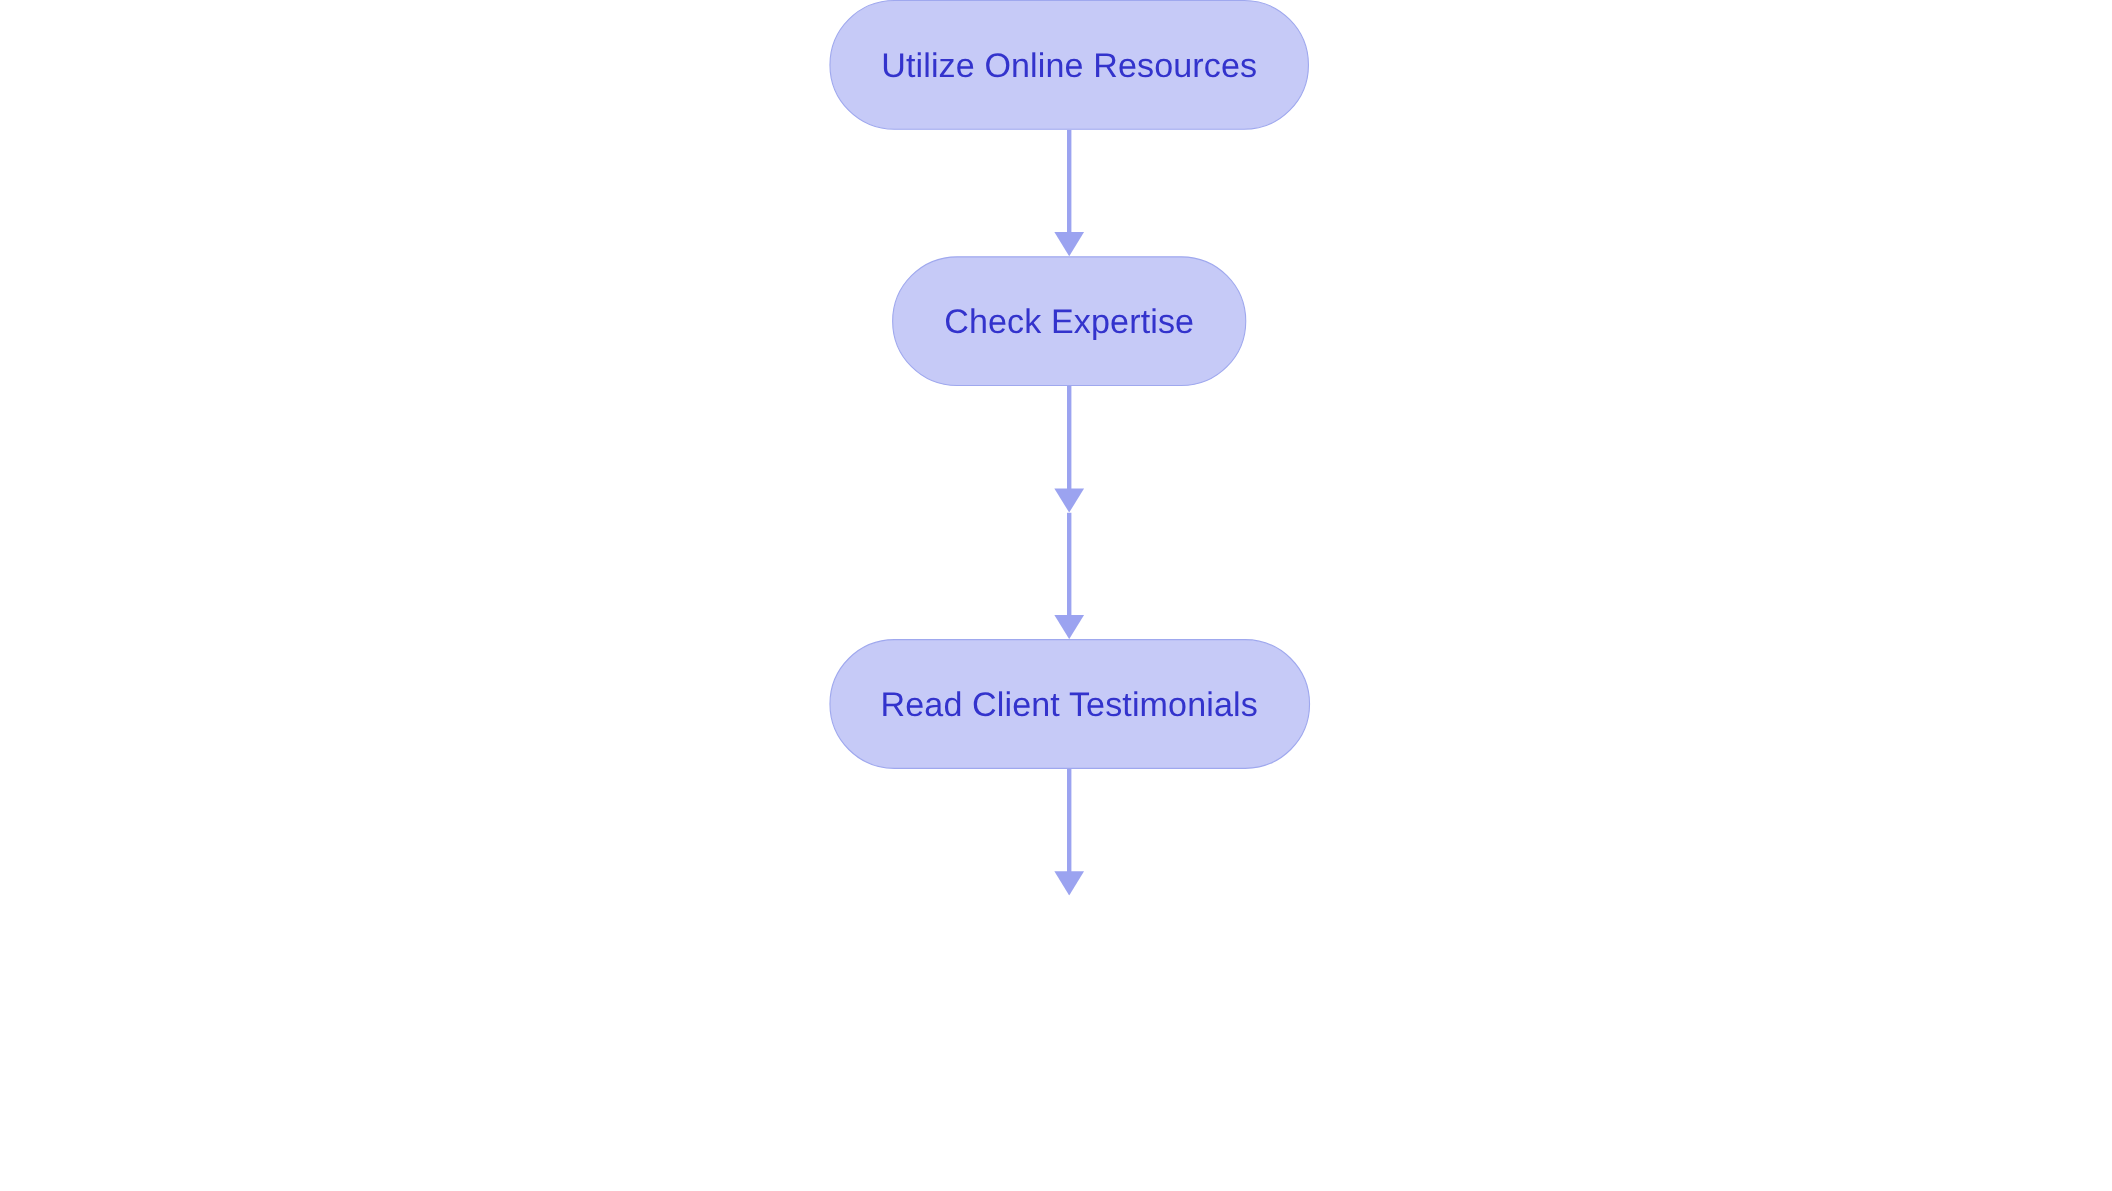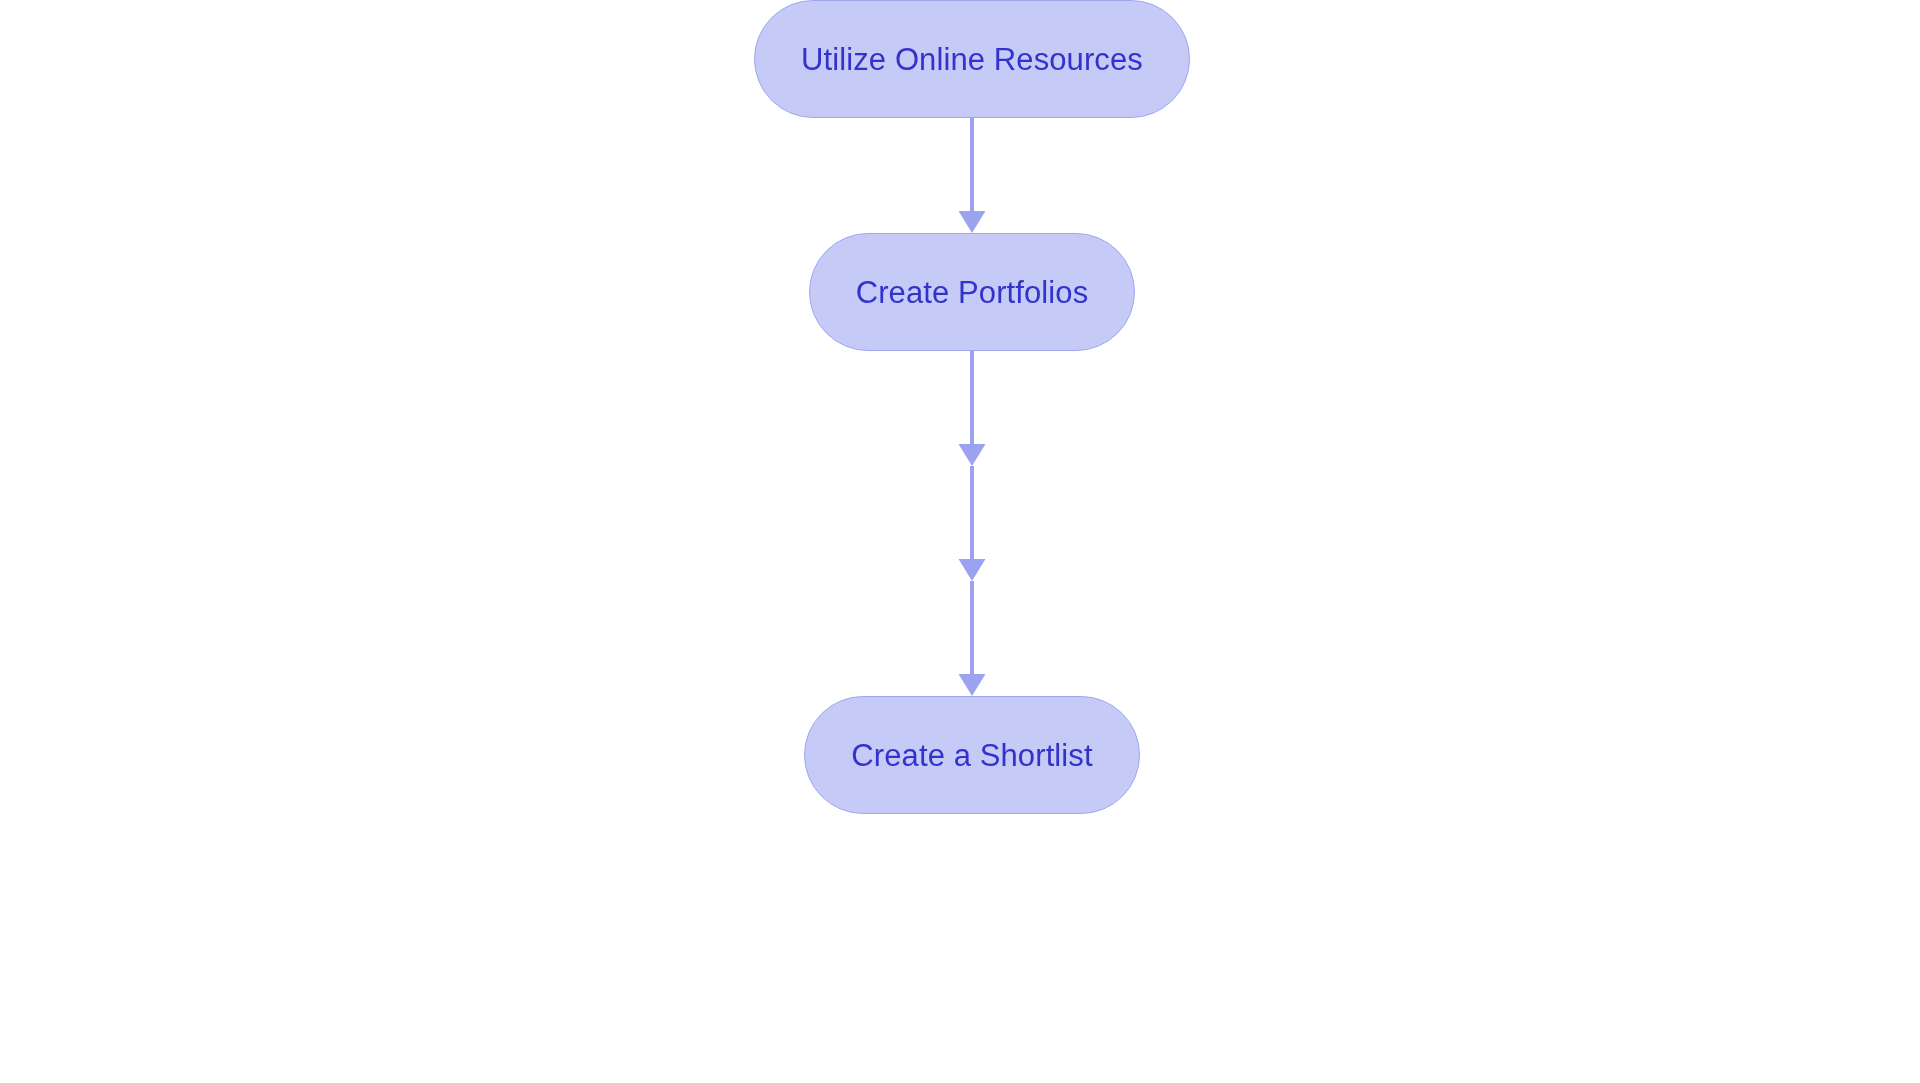--- a/index.html
+++ b/index.html
@@ -82,38 +82,38 @@
     <div class="flow-node">
       <span class="flow-node-label">Utilize Online Resources</span>
     </div>
 
     <svg class="flow-connector" viewBox="0 0 30 115">
       <line class="connector-line" x1="15" y1="0" x2="15" y2="94"></line>
       <polygon class="connector-head" points="1.5,93 28.5,93 15,115"></polygon>
     </svg>
 
     <div class="flow-node">
-      <span class="flow-node-label">Create Portfolios</span>
+      <span class="flow-node-label">Check Expertise</span>
     </div>
 
     <svg class="flow-connector" viewBox="0 0 30 115">
       <line class="connector-line" x1="15" y1="0" x2="15" y2="94"></line>
       <polygon class="connector-head" points="1.5,93 28.5,93 15,115"></polygon>
     </svg>
 
 
     <svg class="flow-connector" viewBox="0 0 30 115">
       <line class="connector-line" x1="15" y1="0" x2="15" y2="94"></line>
       <polygon class="connector-head" points="1.5,93 28.5,93 15,115"></polygon>
     </svg>
 
+    <div class="flow-node">
+      <span class="flow-node-label">Read Client Testimonials</span>
+    </div>
 
     <svg class="flow-connector" viewBox="0 0 30 115">
       <line class="connector-line" x1="15" y1="0" x2="15" y2="94"></line>
       <polygon class="connector-head" points="1.5,93 28.5,93 15,115"></polygon>
     </svg>
 
-    <div class="flow-node">
-      <span class="flow-node-label">Create a Shortlist</span>
-    </div>
 
   </div>
 </div>
 
 </body></html>

